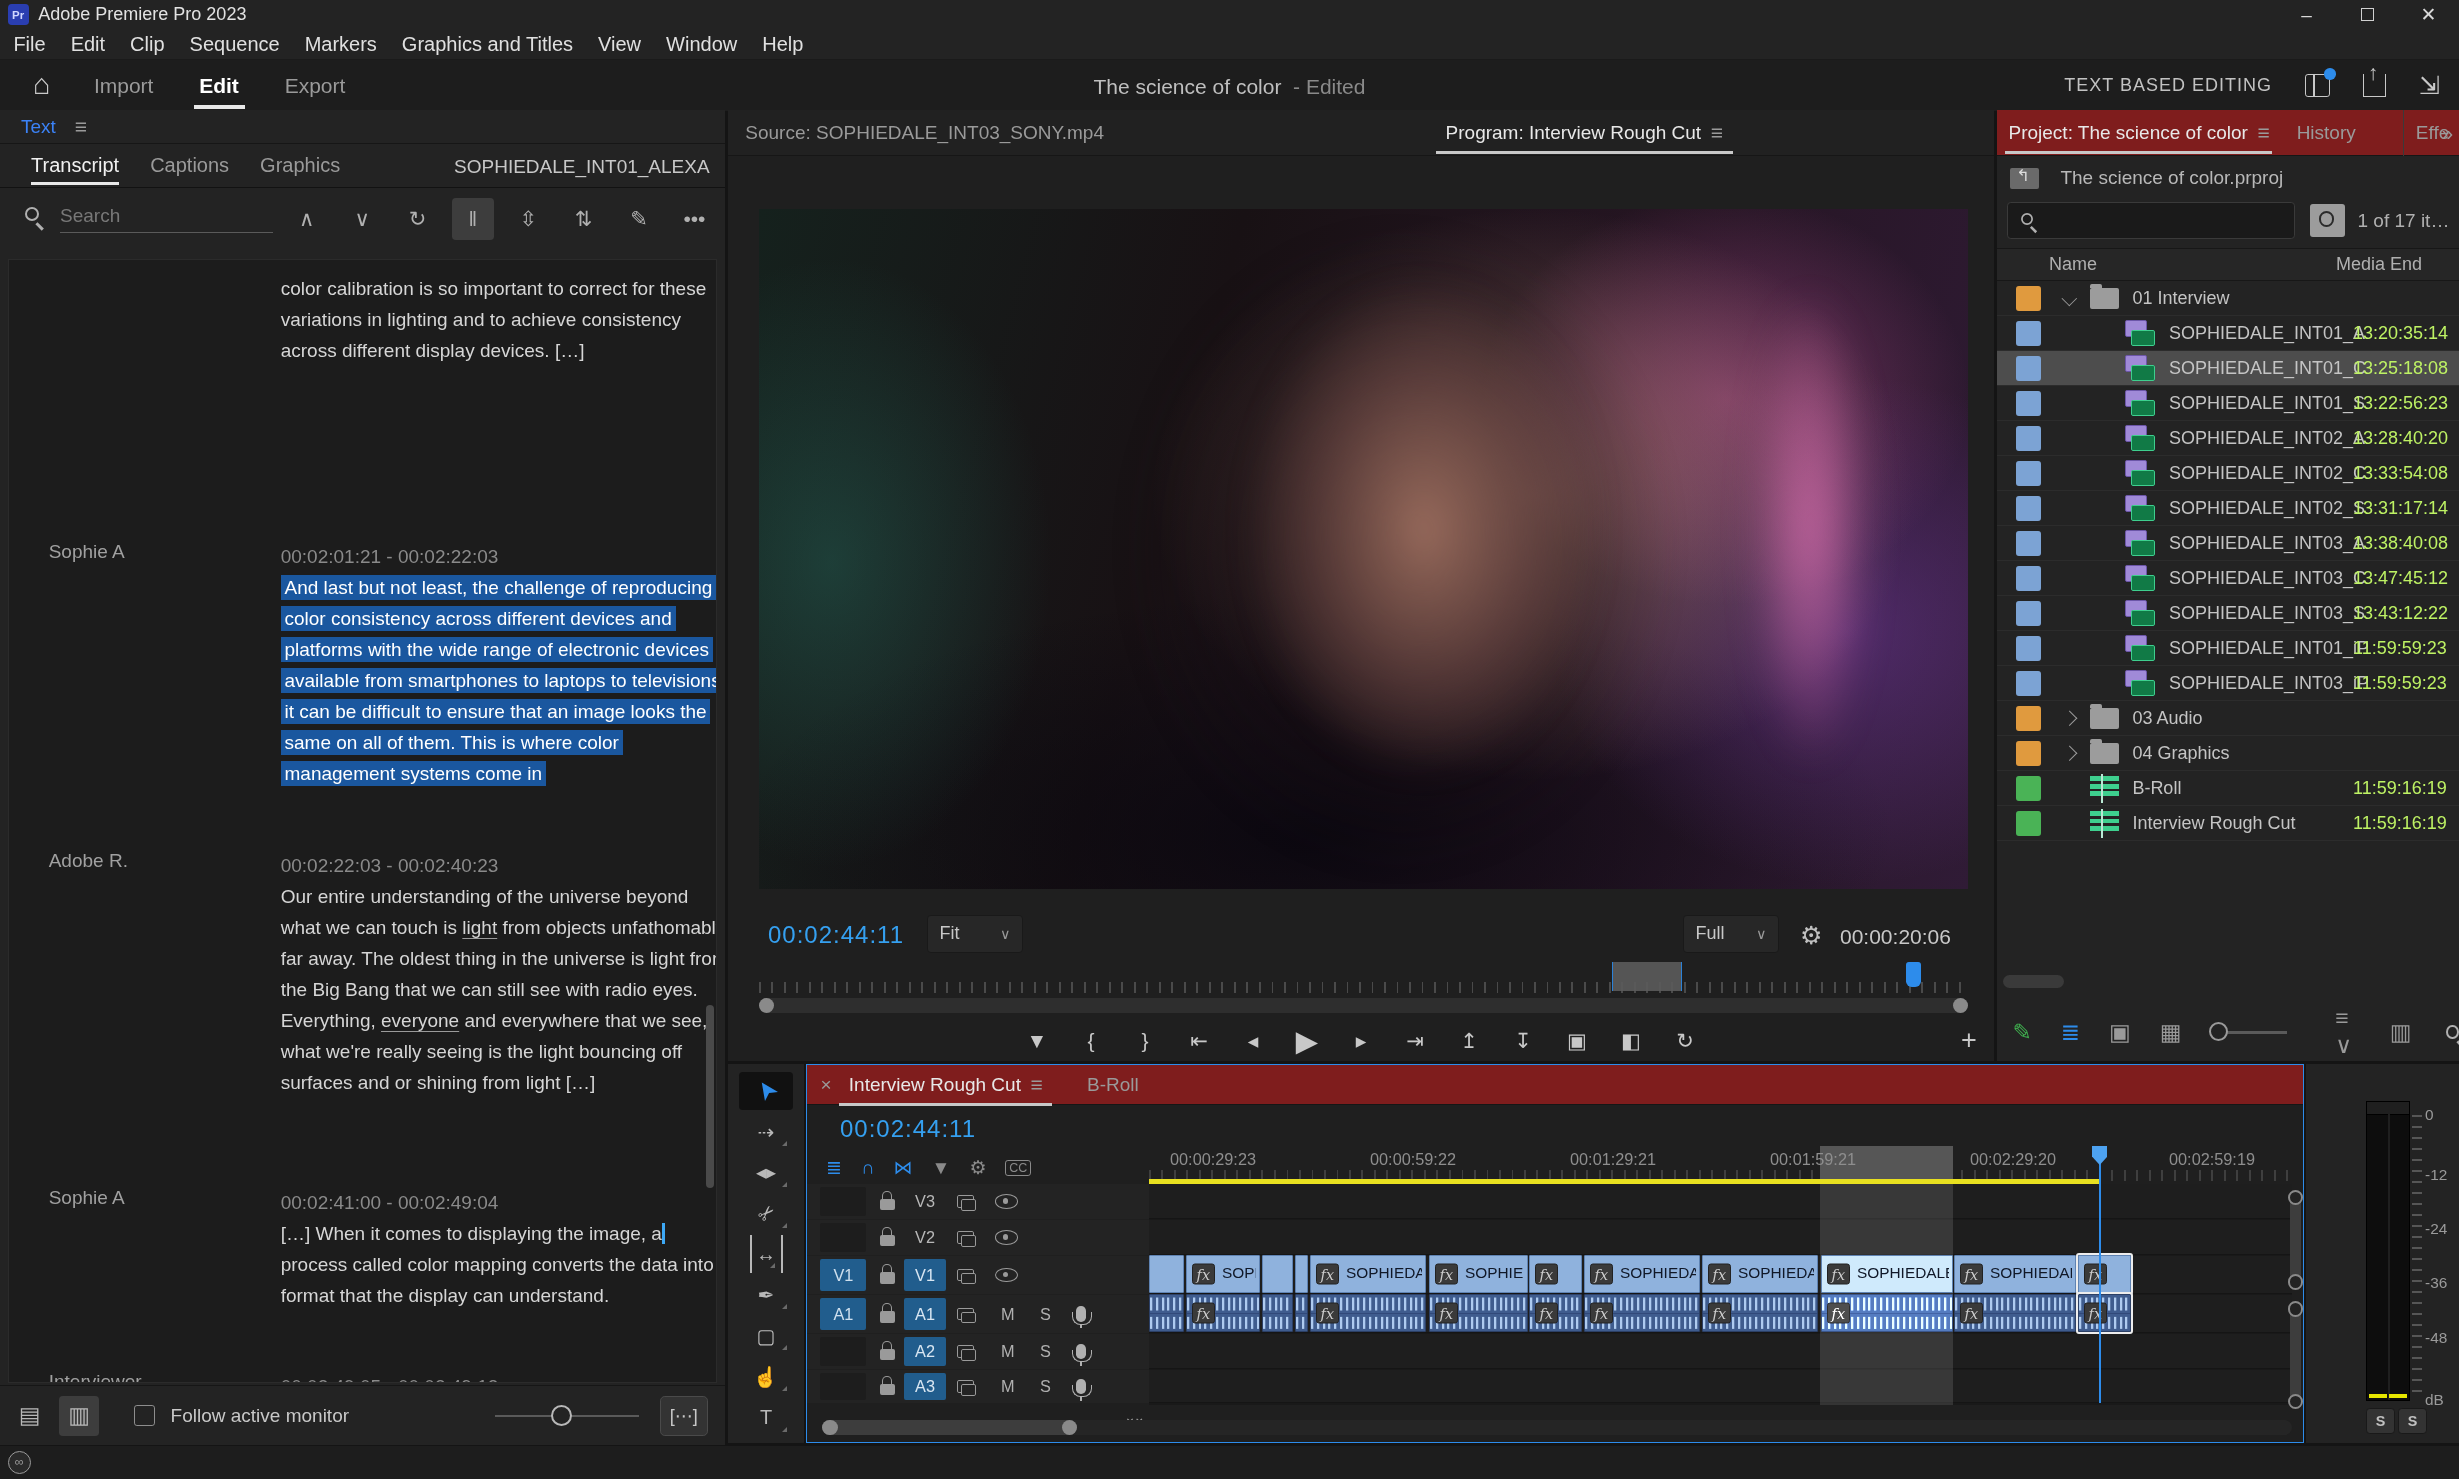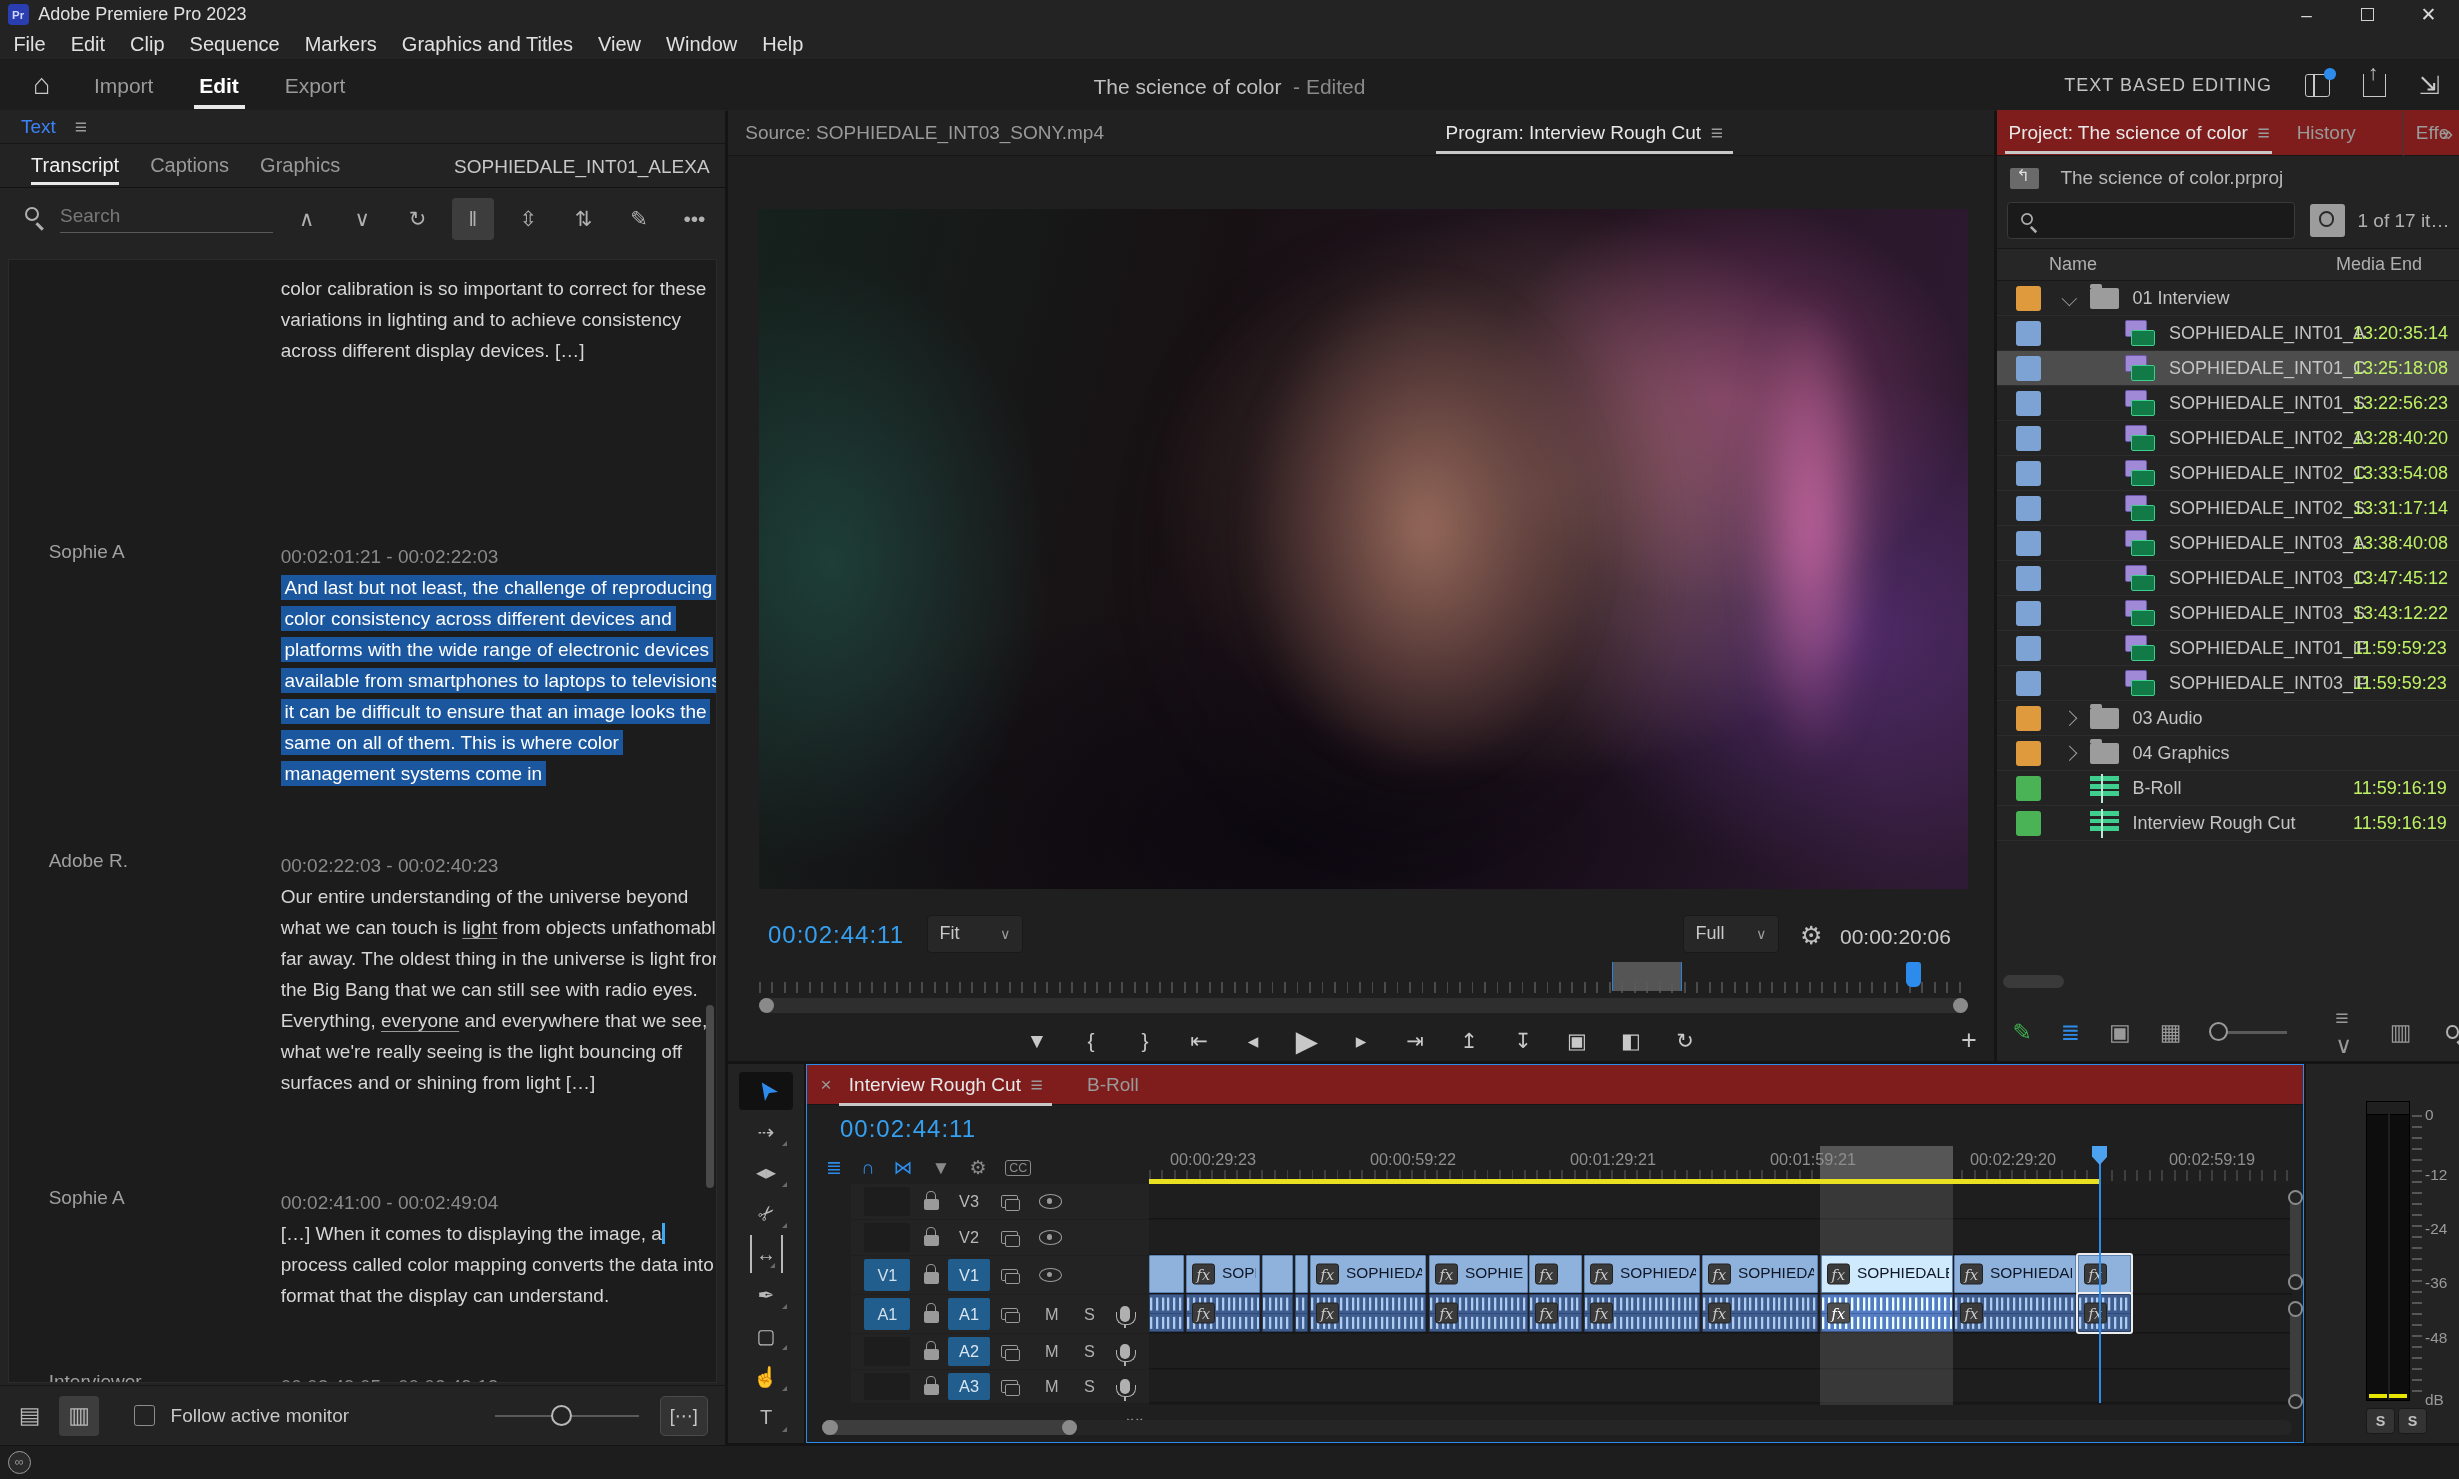--- a/index.html
+++ b/index.html
@@ -197,21 +197,21 @@
   .tl-tc { position:absolute; left:33px; top:50px; }
   .tl-tools { position:absolute; left:19px; top:88px; width:317px; height:29px; display:flex; gap:19px; align-items:center; }
   .tlt { font-size:19px; color:#8a8a8a; }
   .tlt.on { color:#2d8ceb; }
   .tlt.cc { font-size:12.5px; border:1.9px solid #8a8a8a; border-radius:2.9px; padding:0 2.9px; color:#8a8a8a; }
   .tl-ruler { position:absolute; left:342px; top:81px; width:1143px; height:35px; color:#8e8e8e;
     background:repeating-linear-gradient(90deg,#3f3f3f 0 1.9px, transparent 1.9px 12.5px); background-size:100% 11.5px; background-position:0 100%; background-repeat:no-repeat; }
   .tl-ruler .rl { position:absolute; top:3.8px; font-size:16.3px; transform:translateX(-50%); white-space:nowrap; }
   .tl-range-ruler { position:absolute; left:671px; top:0; width:133px; height:35px; background:#565656; }
   .tl-yellow { position:absolute; left:342px; top:114px; width:951px; height:4.8px; background:#e8e020; }
-  .tl-heads { position:absolute; left:0; top:119px; width:342px;margin-left:44px; }
+  .tl-heads { position:absolute; left:0; top:119px; width:342px; }
   .thead-row { position:relative; margin-bottom:1px; background:#232323; display:flex; align-items:center; }
   .patch { position:absolute; left:13.4px; width:46px; top:2.9px; bottom:2.9px; background:#1d1d1d; border-radius:1.9px;
     display:flex; align-items:center; justify-content:center; font-size:16.3px; color:#cfe0ee; }
   .patch.on { background:#215d8d; }
   .ic-lock { position:absolute; left:73px; width:15.4px; height:11.5px; background:#9a9a9a; border-radius:1.9px; margin-top:5.8px; }
   .ic-lock::before { content:""; position:absolute; left:1.9px; top:-7.7px; width:7.7px; height:7.7px; border:1.9px solid #9a9a9a; border-bottom:none; border-radius:4.8px 4.8px 0 0; }
   .namechip { position:absolute; left:97px; width:42px; top:2.9px; bottom:2.9px; display:flex; align-items:center; justify-content:center;
     font-size:16.3px; color:#b8b8b8; border-radius:1.9px; }
   .namechip.blue { background:#215d8d; color:#d8e6f2; }
   .ic-sync { position:absolute; left:150px; width:17.3px; height:12.5px; border:1.9px solid #9a9a9a; border-radius:1.9px; }

